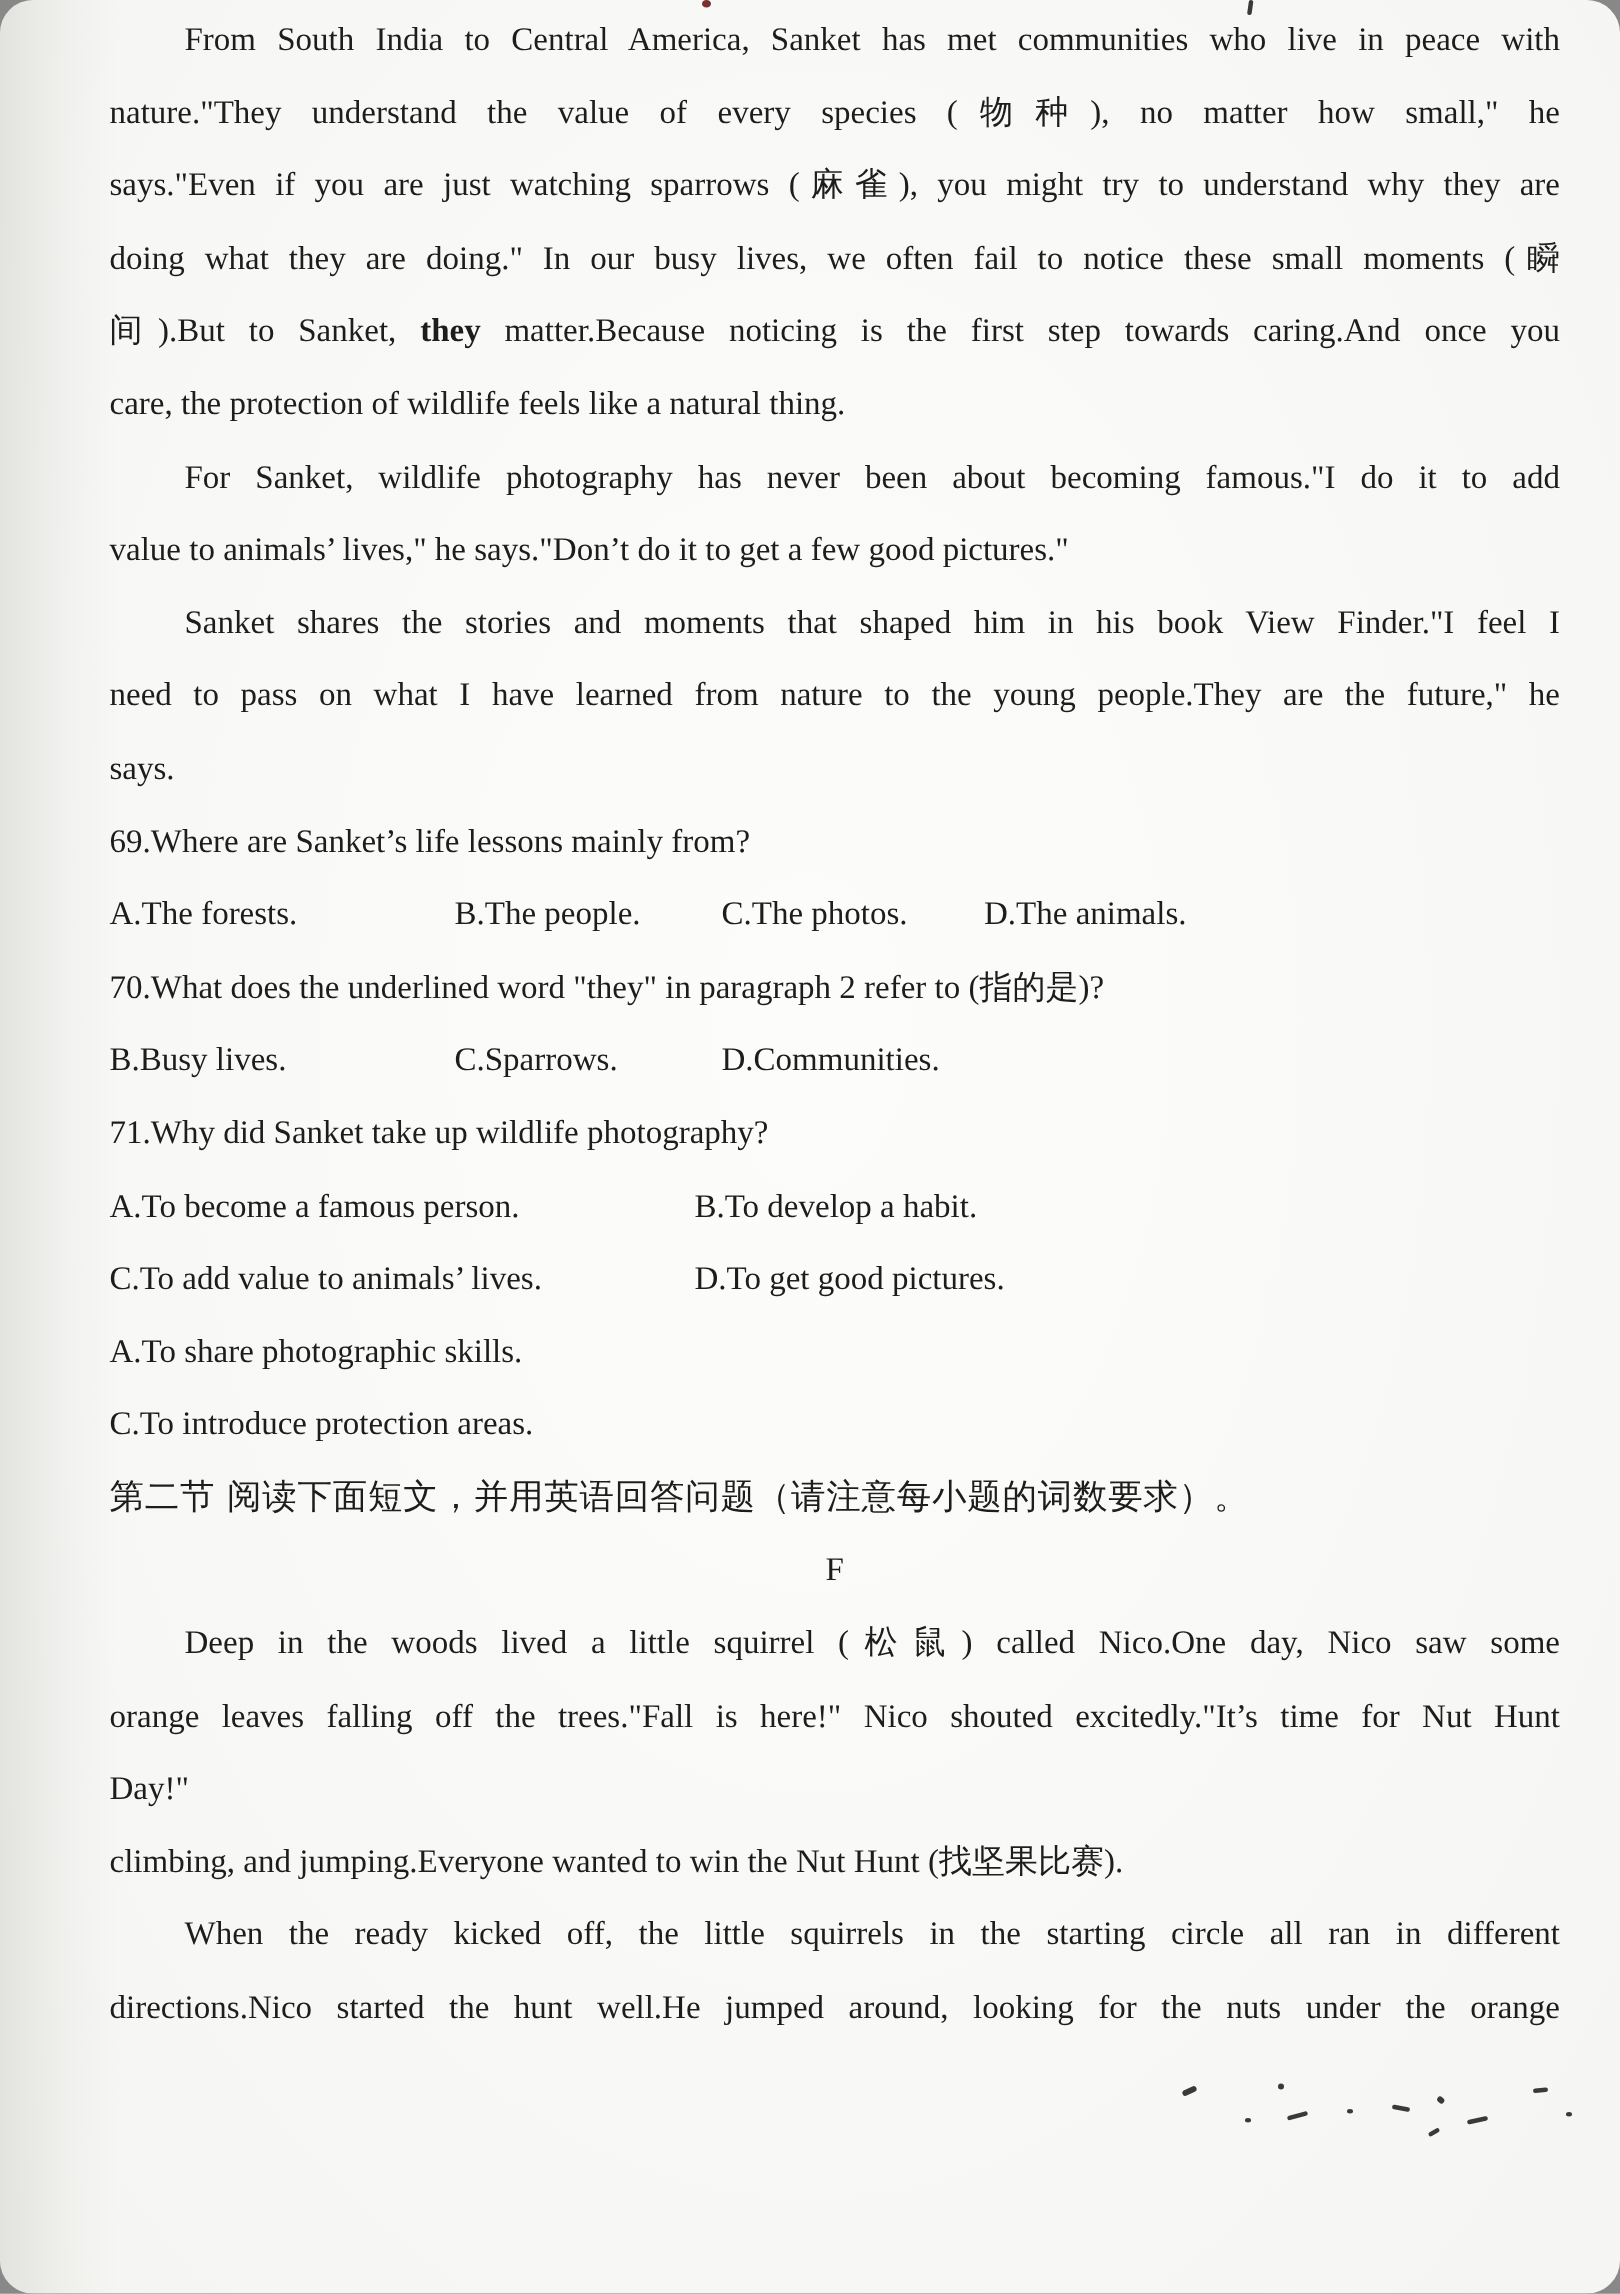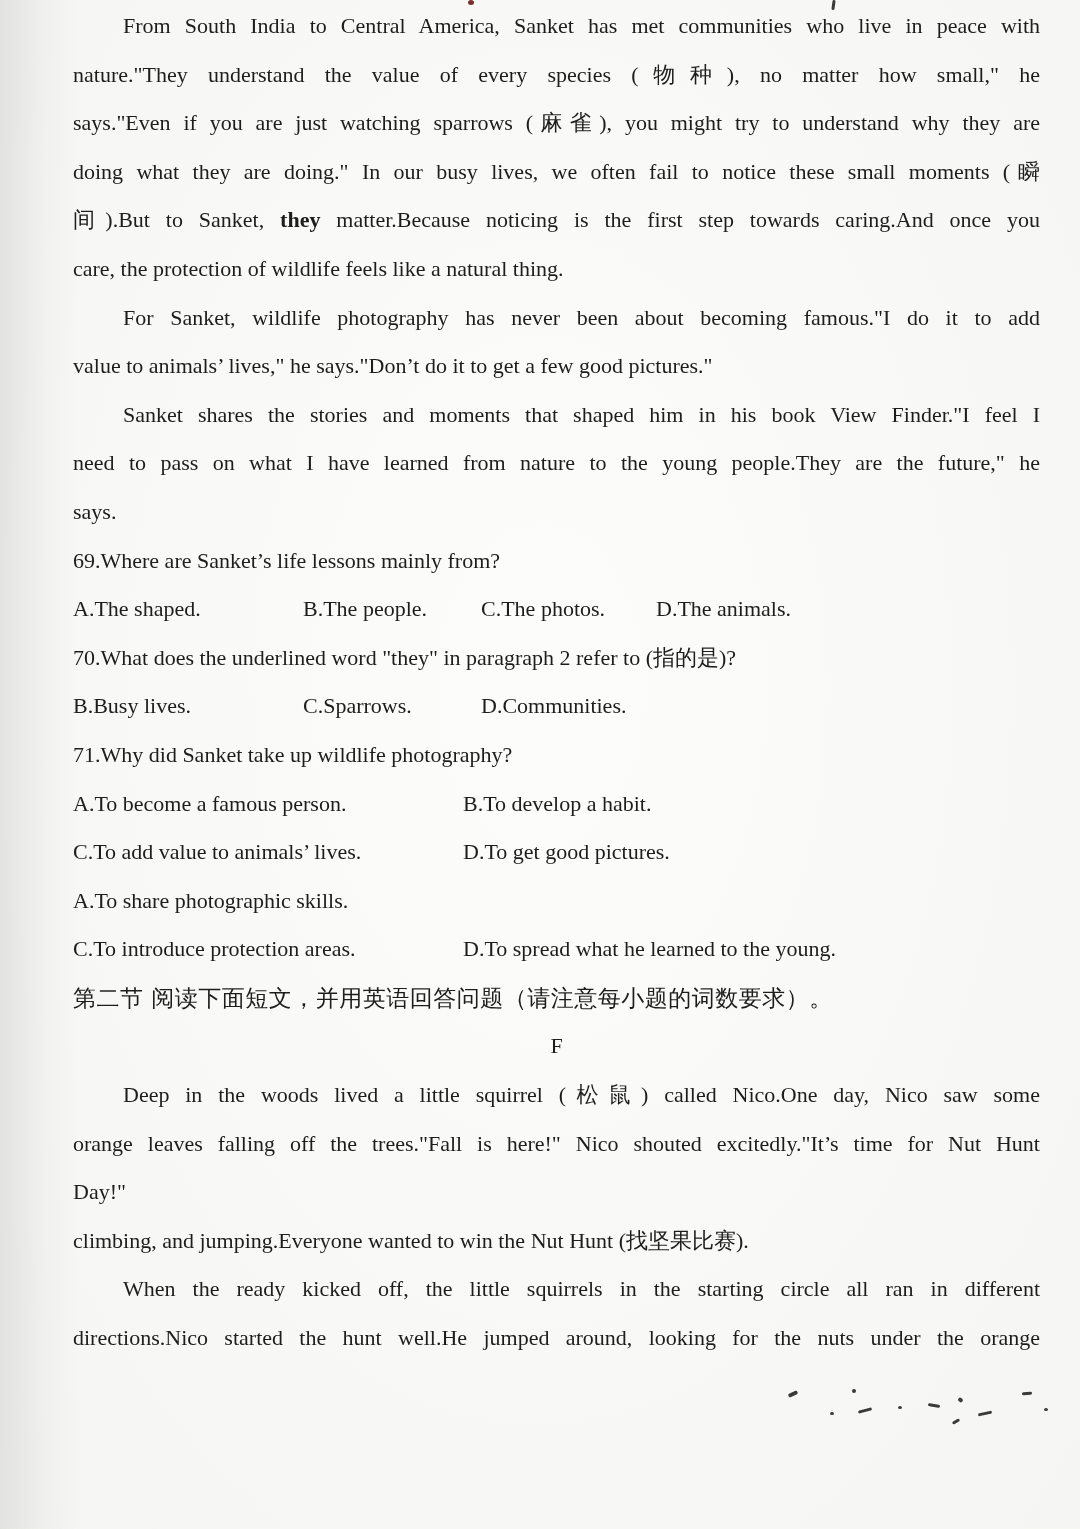--- a/index.html
+++ b/index.html
@@ -5,20 +5,21 @@
   html, body { margin: 0; padding: 0; background: #888; }
   .page {
     position: relative;
     width: 1080px;
     height: 1529px;
     margin: 0 auto;
     background: #fafaf8;
     overflow: hidden;
     font-family: "Liberation Serif", "DejaVu Serif", serif;
     color: #1d1d1d;
+    border-radius: 22px;
   }
   
   .edge-shade {
     position: absolute; inset: 0;
     background:
       linear-gradient(to right, rgba(190,190,186,0.35) 0px, rgba(190,190,186,0.10) 45px, rgba(190,190,186,0) 80px),
       radial-gradient(ellipse at 50% 45%, rgba(255,255,255,0.5), rgba(210,210,205,0.12) 95%);
     pointer-events: none;
   }
   .content {
@@ -81,21 +82,21 @@
         <div class="para">
           <div class="line indent">Sanket shares the stories and moments that shaped him in his book View Finder."I feel I</div>
           <div class="line">need to pass on what I have learned from nature to the young people.They are the future," he</div>
           <div class="line end">says.</div>
         </div>
       </section>
 
     <section class="qblock">
       <div class="line end">69.Where are Sanket’s life lessons mainly from?</div>
       <div class="line end opts four">
-        <span class="opt">A.The shaped.</span>
+        <span class="opt">A.The forests.</span>
         <span class="opt">B.The people.</span>
         <span class="opt">C.The photos.</span>
         <span class="opt">D.The animals.</span>
       </div>
     </section>
 
     <section class="qblock">
       <div class="line end">70.What does the underlined word "they" in paragraph 2 refer to (指的是)?</div>
       <div class="line end opts four">
         <span class="opt">B.Busy lives.</span>
@@ -115,21 +116,20 @@
         <span class="opt">D.To get good pictures.</span>
       </div>
     </section>
 
     <section class="qblock">
       <div class="line end opts two">
         <span class="opt">A.To share photographic skills.</span>
       </div>
       <div class="line end opts two">
         <span class="opt">C.To introduce protection areas.</span>
-        <span class="opt">D.To spread what he learned to the young.</span>
       </div>
     </section>
 
     <div class="line end sec-header">第二节 阅读下面短文，并用英语回答问题（请注意每小题的词数要求）。</div>
 
     <div class="line center">F</div>
 
     <section class="passage">
         <div class="para">
           <div class="line indent">Deep in the woods lived a little squirrel (松鼠) called Nico.One day, Nico saw some</div>

